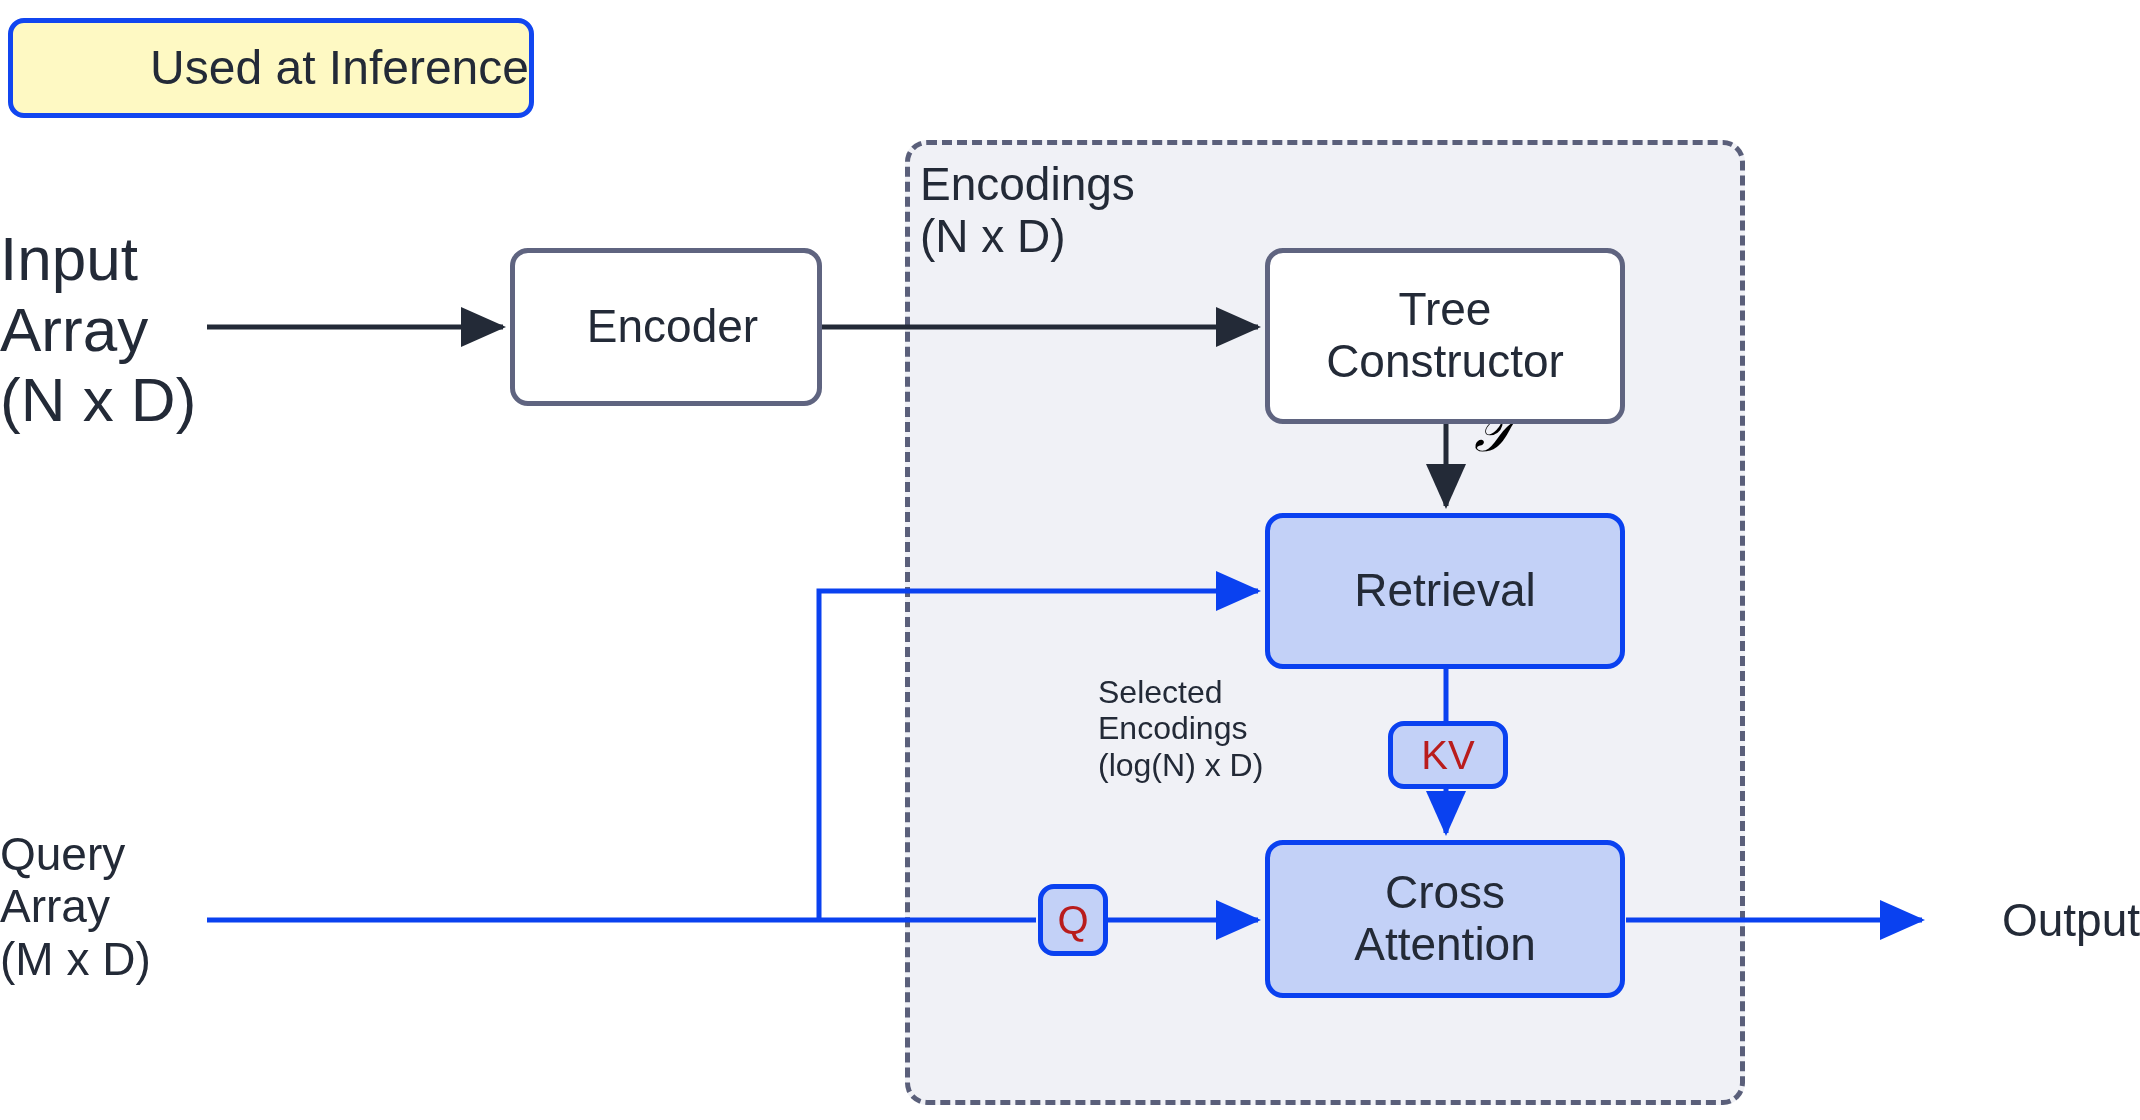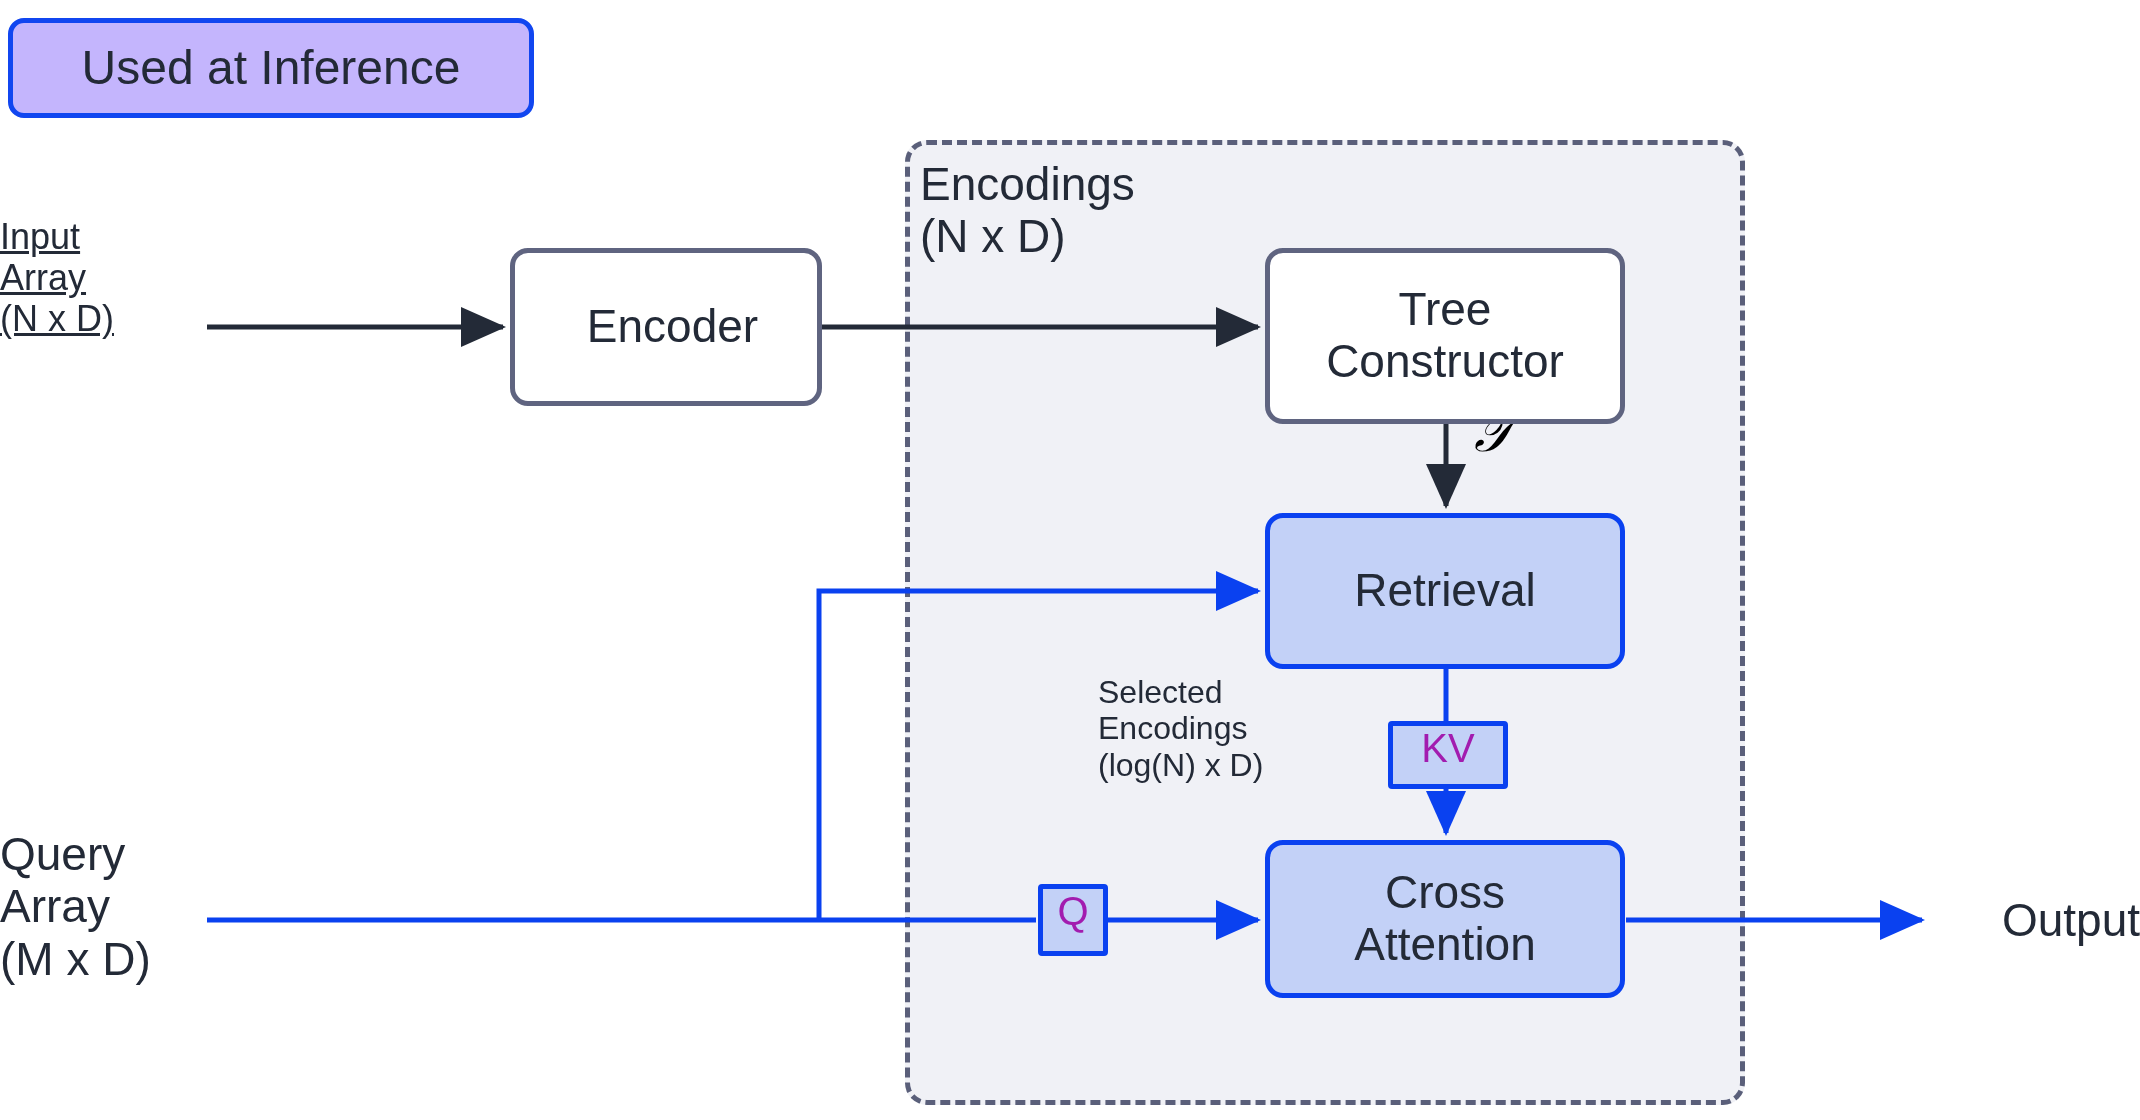--- a/index.html
+++ b/index.html
@@ -30,26 +30,26 @@
   }
 
   
   .legend-box {
     position: absolute;
     left: 8px;
     top: 18px;
     width: 526px;
     height: 100px;
     box-sizing: border-box;
-    background: #c4b5fd;
+    background: #fef9c3;
     border: 5px solid #1146f0;
     border-radius: 16px;
     display: flex;
     align-items: center;
-    justify-content: center;
+    justify-content: flex-end;
   }
   .legend-label {
     font-size: 48px;
     color: #232a37;
     line-height: 1;
   }
 
   
   .dashed-region {
     position: absolute;
@@ -85,44 +85,44 @@
     border: 5px solid #0a41f0;
     border-radius: 18px;
     font-size: 46px;
     color: #232a37;
   }
   .chip {
     position: absolute;
     box-sizing: border-box;
     background: #c3d1f7;
     border: 5px solid #0a41f0;
-    border-radius: 4px;
+    border-radius: 16px;
     display: flex;
-    align-items: flex-start;
+    align-items: center;
     justify-content: center;
     font-size: 40px;
-    color: #a21caf;
+    color: #b91c1c;
   }
 
   #node-encoder     { left: 510px;  top: 248px; width: 312px; height: 158px; padding-left: 13px; }
   #node-tree        { left: 1265px; top: 248px; width: 360px; height: 176px; }
   #node-retrieval   { left: 1265px; top: 513px; width: 360px; height: 156px; }
   #node-cross       { left: 1265px; top: 840px; width: 360px; height: 158px; }
   #chip-kv          { left: 1388px; top: 721px; width: 120px; height: 68px; }
   #chip-q           { left: 1038px; top: 884px; width: 70px;  height: 72px; }
 
   
   .text-block {
     position: absolute;
     text-align: left;
     line-height: 1.14;
     color: #232a37;
     white-space: pre-line;
   }
-  #label-input-array   { left: 0px;   top: 216px;  width: 200px; font-size: 36px; text-decoration: underline; }
+  #label-input-array   { left: 0px;   top: 224px;  width: 200px; font-size: 62px; }
   #label-query-array   { left: 0px;   top: 828px;  width: 200px; font-size: 46px; }
   #label-encodings     { left: 920px; top: 158px;  width: 330px; font-size: 46px; }
   #label-selected      { left: 1098px; top: 674px; width: 280px; font-size: 32px; }
   #label-tca           { left: 955px; top: 1012px; width: 560px; font-size: 46px; }
   #label-output        { left: 1950px; top: 894px; width: 190px; font-size: 46px; text-align: right; }
   #label-tau {
     left: 1474px; top: 404px; width: 120px;
     font-size: 52px;
     font-family: "DejaVu Serif", serif;
     font-style: italic;

